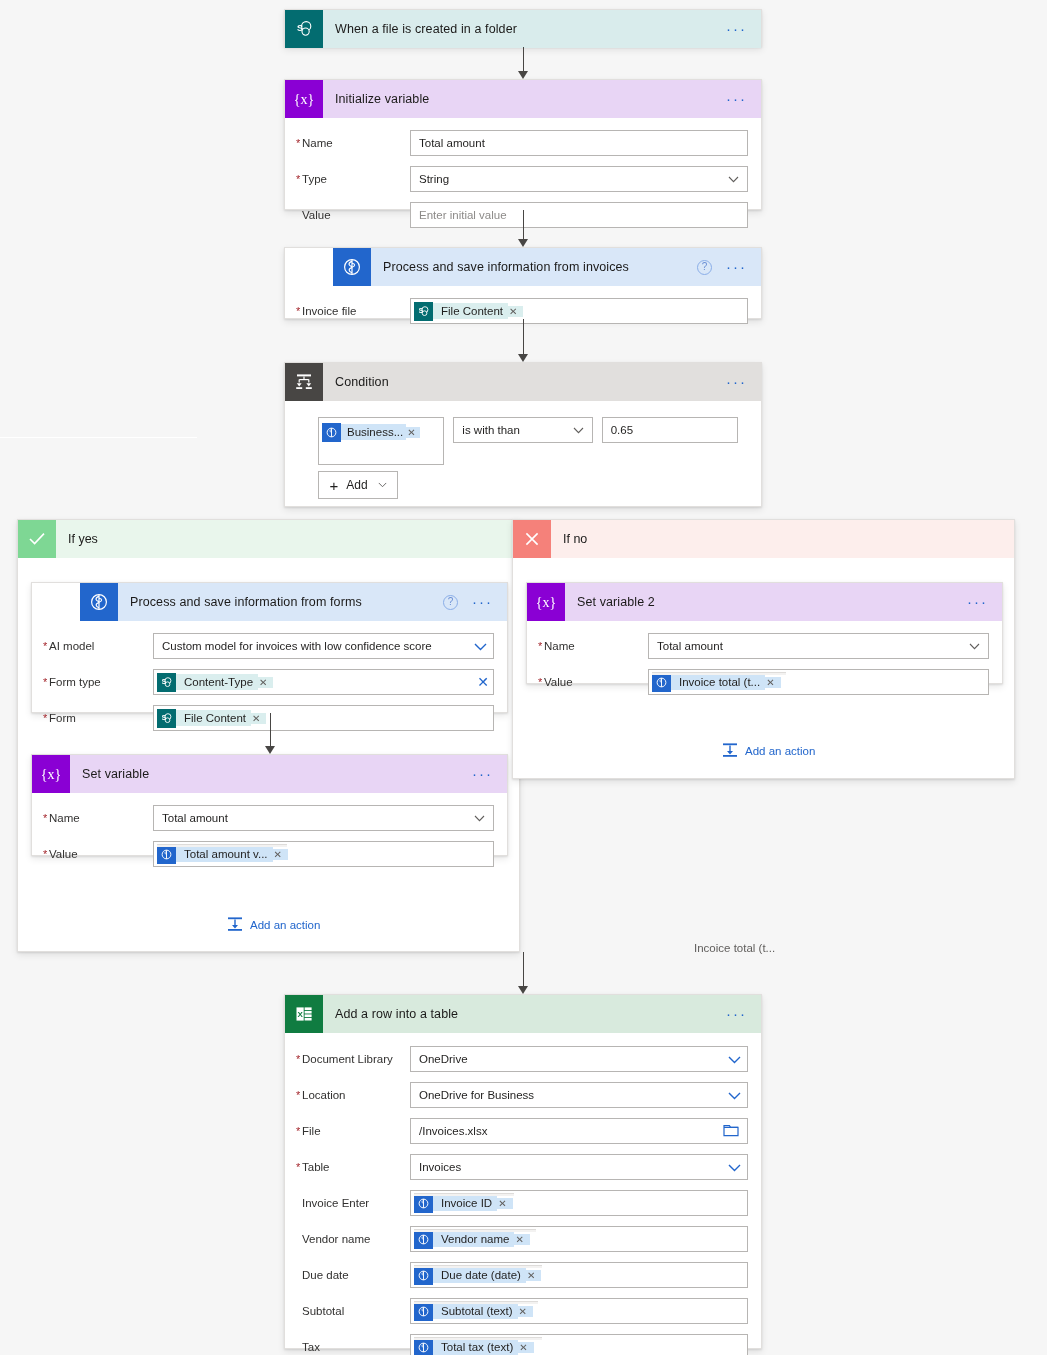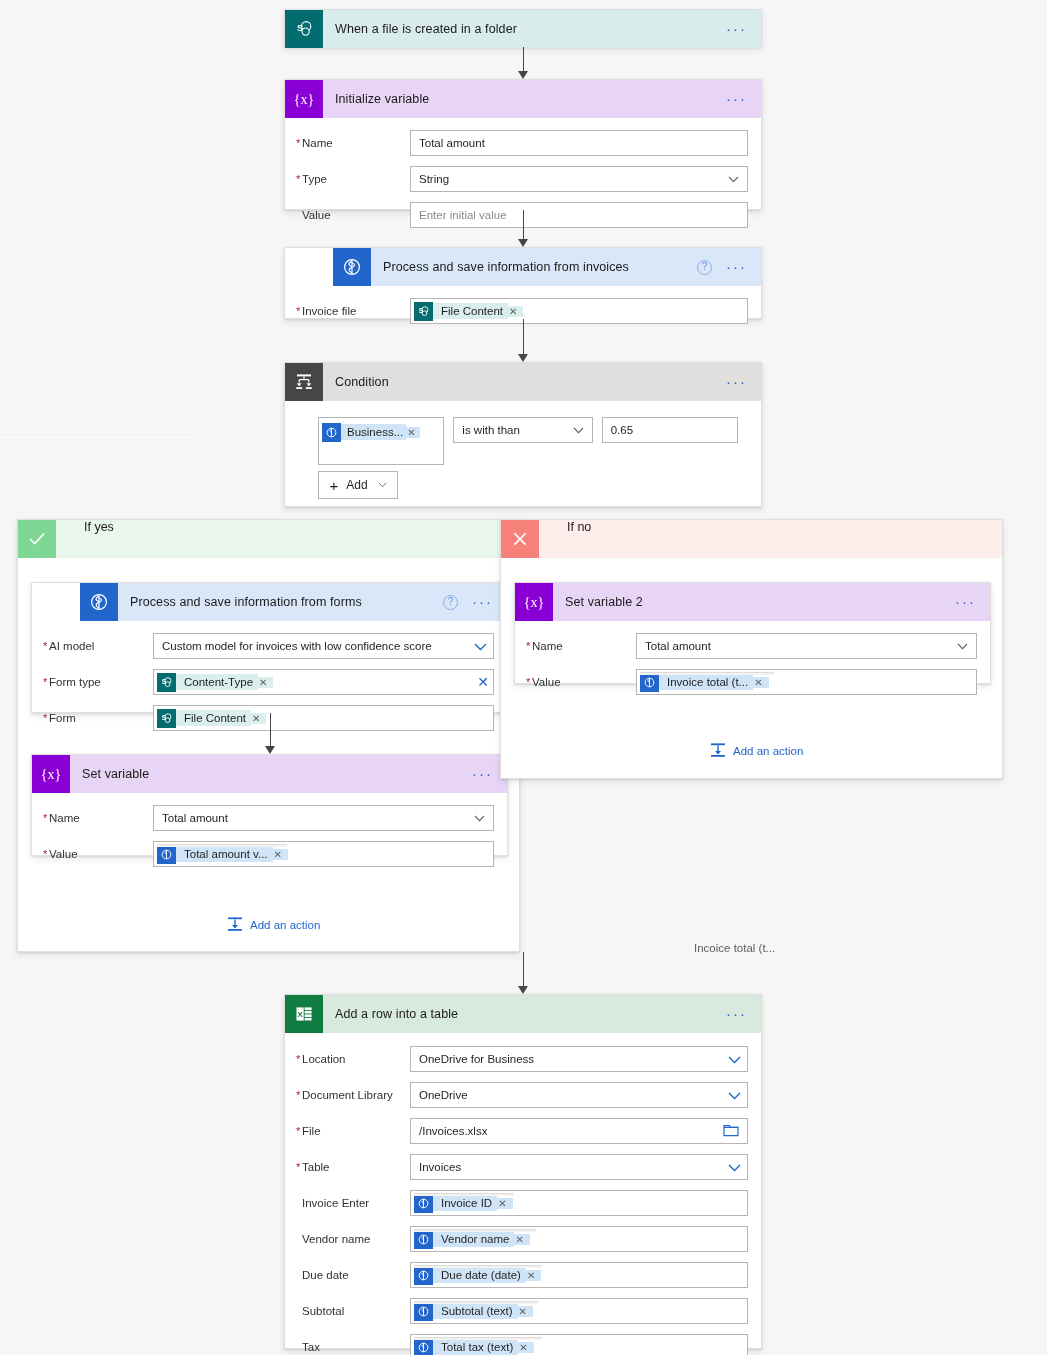--- a/index.html
+++ b/index.html
@@ -188,22 +188,22 @@
 
   
   .branch {
     position: absolute;
     background: #ffffff;
     border: 1px solid #e1dfdd;
     box-shadow: 0 0.6px 1.8px rgba(0,0,0,0.10), 0 3.2px 7.2px rgba(0,0,0,0.09);
   }
   .branch-header {
     display: flex;
+    align-items: center;
     height: 38px;
-    gap: 16px;
   }
   .branch-header.yes { background: #e9f6ec; }
   .branch-header.no  { background: #fdeeec; }
   .branch-icon {
     width: 38px; height: 38px;
     flex: 0 0 38px;
     display: flex; align-items: center; justify-content: center;
   }
   .branch-icon.yes { background: #7ed794; }
   .branch-icon.no  { background: #f5817a; }
@@ -580,21 +580,21 @@
           <rect x="1" y="1.4" width="14" height="1.8" fill="#2266cc"></rect>
           <path d="M8 3.6 L8 10" stroke="#2266cc" stroke-width="1.4"></path>
           <path d="M8 12.4 l-3 -3.4 l6 0 z" fill="#2266cc"></path>
           <rect x="1" y="13" width="14" height="1.8" fill="#2266cc"></rect>
         </svg>
       </span>
       <span>Add an action</span>
     </div>
   </div>
 
-  <div class="branch" style="left:500px;top:519px;width:503px;height:260px;">
+  <div class="branch" style="left:512px;top:519px;width:503px;height:260px;">
     <div class="branch-header no">
       <div class="branch-icon no">
         <svg width="18" height="18" viewBox="0 0 18 18">
           <path d="M3.4 3.4 L14.6 14.6 M14.6 3.4 L3.4 14.6" stroke="#ffffff" stroke-width="1.6"></path>
         </svg>
       </div>
       <span class="branch-title">If no</span>
     </div>
 
     <div class="card" style="left:13px;top:62px;width:477px;height:102px;">
@@ -677,35 +677,35 @@
         </svg>
       </div>
       <span class="card-title">Add a row into a table</span>
       <div class="header-right">
         <span class="ellipsis">···</span>
       </div>
     </div>
     <div class="card-body" style="padding-top:11px;">
 
       <div class="field-row">
+        <span class="field-label req">Document Library</span>
+        <div class="field-input">
+          <span>OneDrive</span>
+          <span class="chev">
+            <svg width="13" height="8" viewBox="0 0 13 8">
+                <path d="M1 1 L6.5 6.6 L12 1" fill="none" stroke="#2266cc" stroke-width="1.4"></path>
+              </svg>
+          </span>
+        </div>
+      </div>
+
+      <div class="field-row">
         <span class="field-label req">Location</span>
         <div class="field-input">
           <span>OneDrive for Business</span>
-          <span class="chev">
-            <svg width="13" height="8" viewBox="0 0 13 8">
-                <path d="M1 1 L6.5 6.6 L12 1" fill="none" stroke="#2266cc" stroke-width="1.4"></path>
-              </svg>
-          </span>
-        </div>
-      </div>
-
-      <div class="field-row">
-        <span class="field-label req">Document Library</span>
-        <div class="field-input">
-          <span>OneDrive</span>
           <span class="chev">
             <svg width="13" height="8" viewBox="0 0 13 8">
                 <path d="M1 1 L6.5 6.6 L12 1" fill="none" stroke="#2266cc" stroke-width="1.4"></path>
               </svg>
           </span>
         </div>
       </div>
 
       <div class="field-row">
         <span class="field-label req">File</span>

